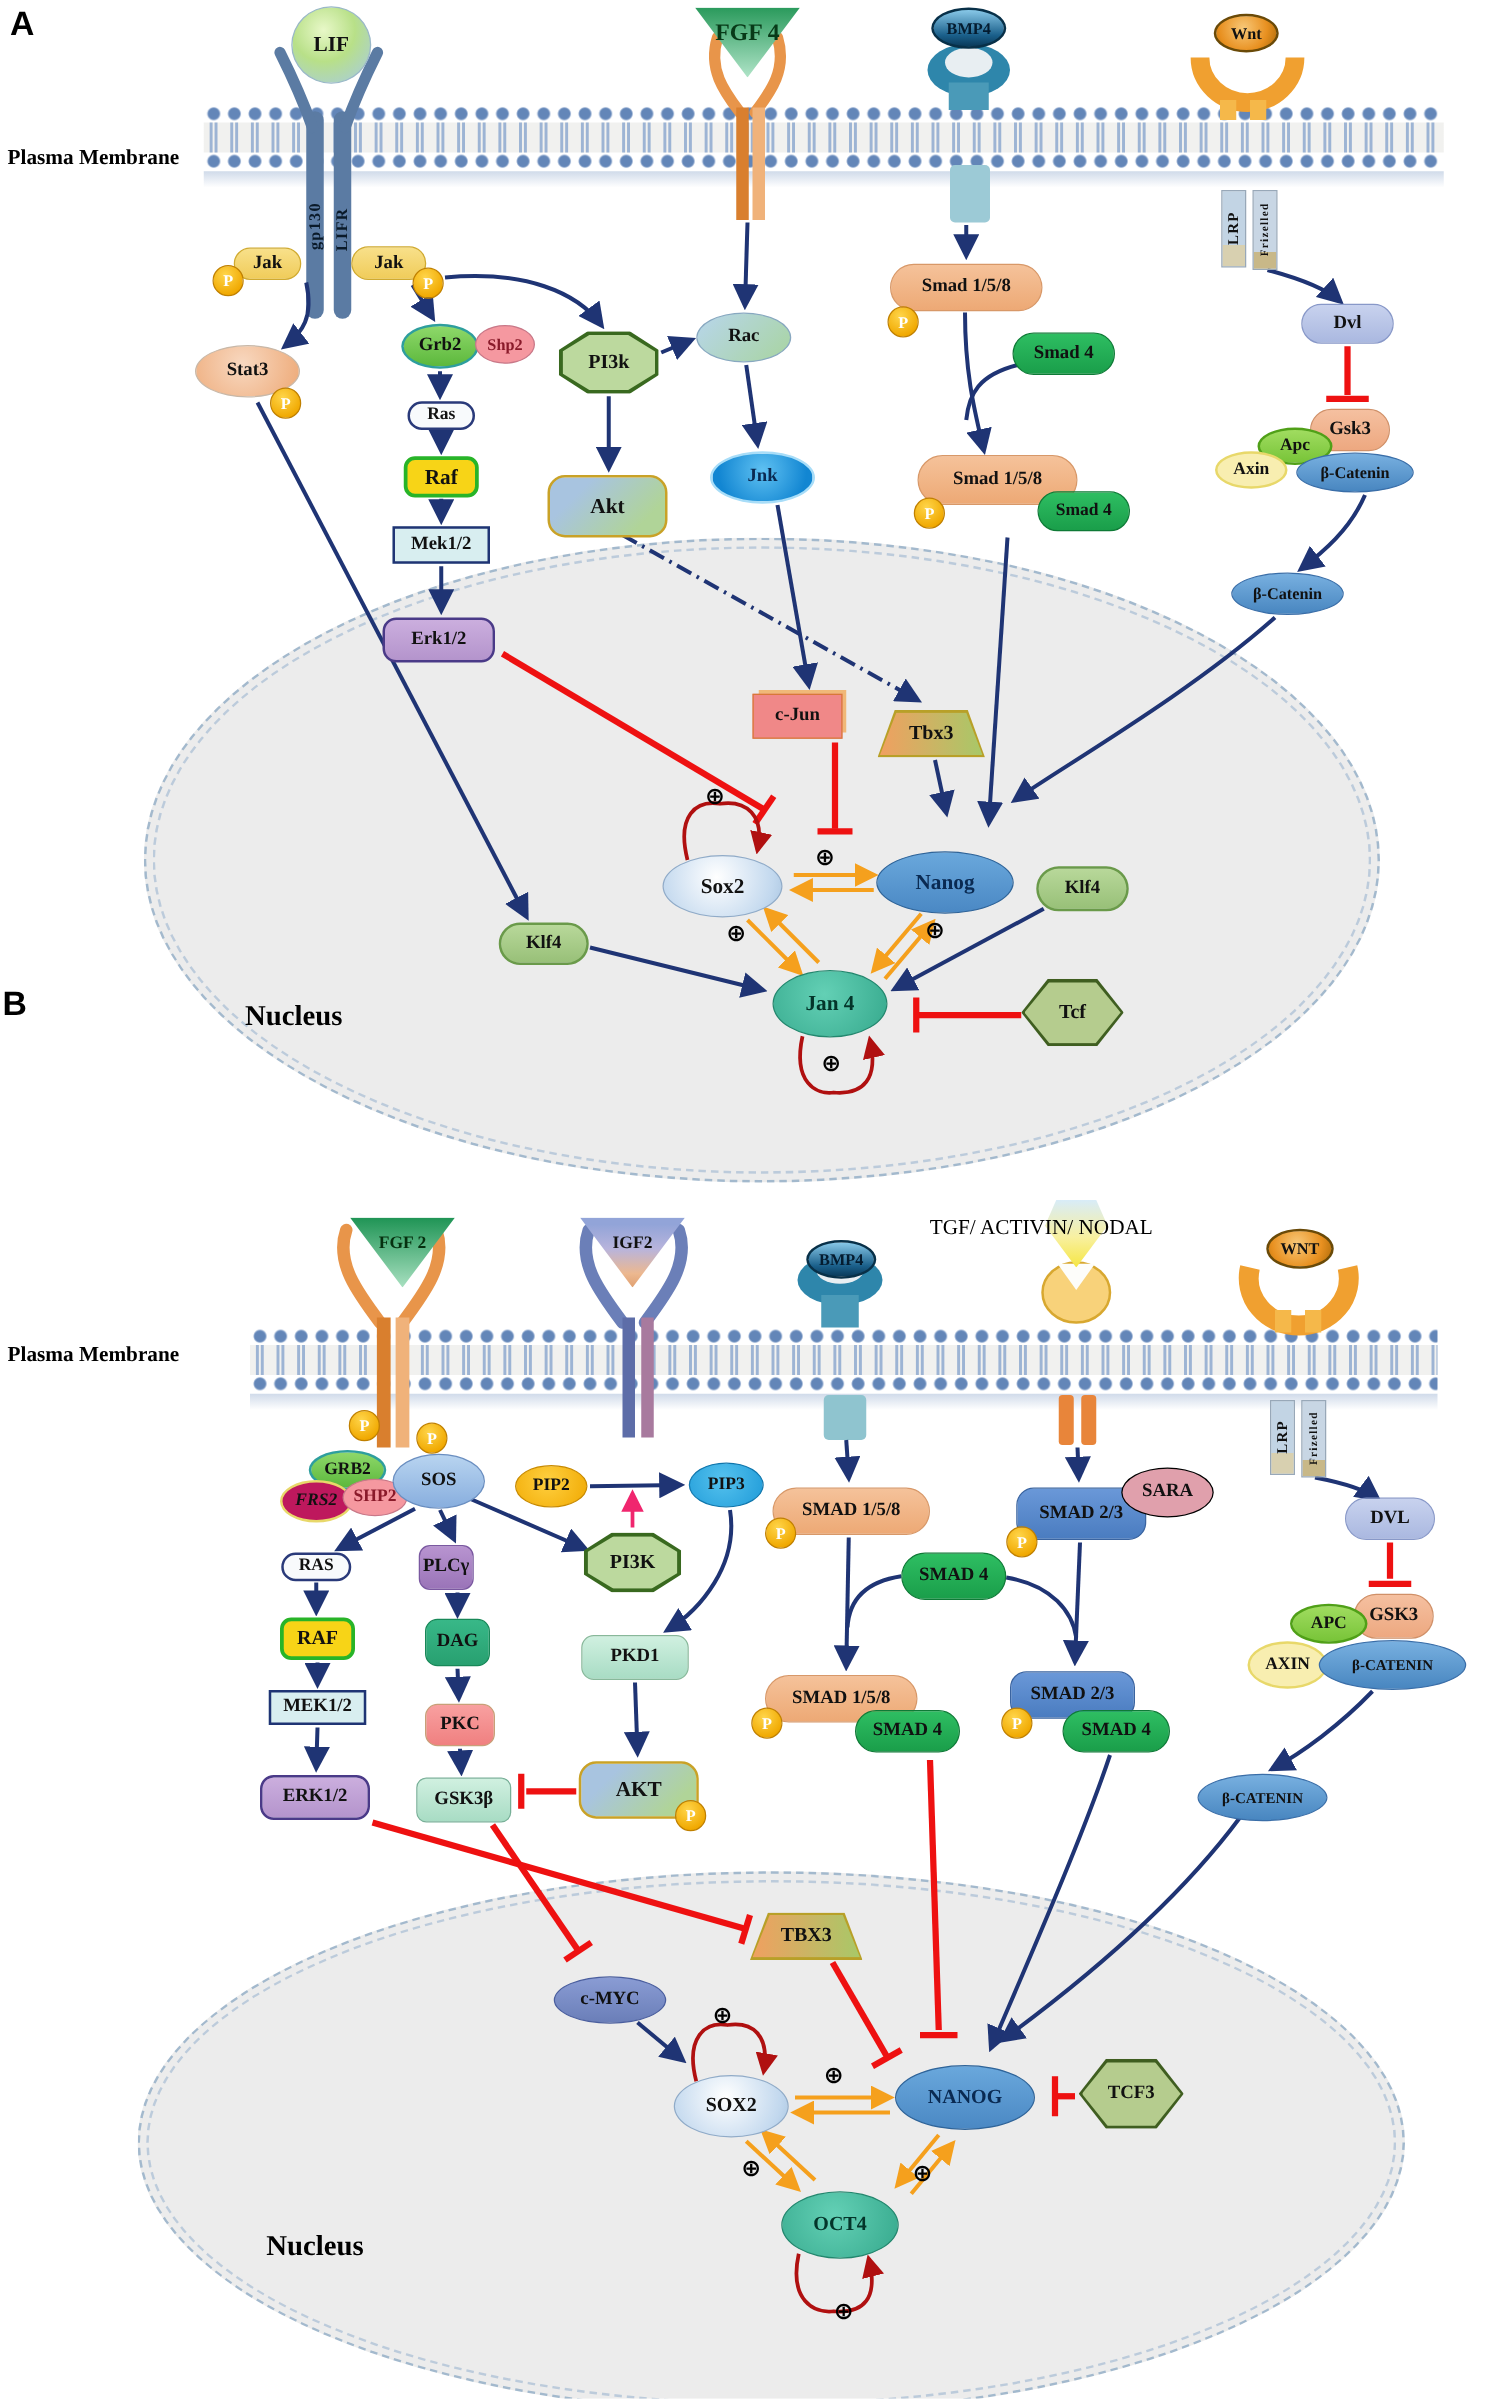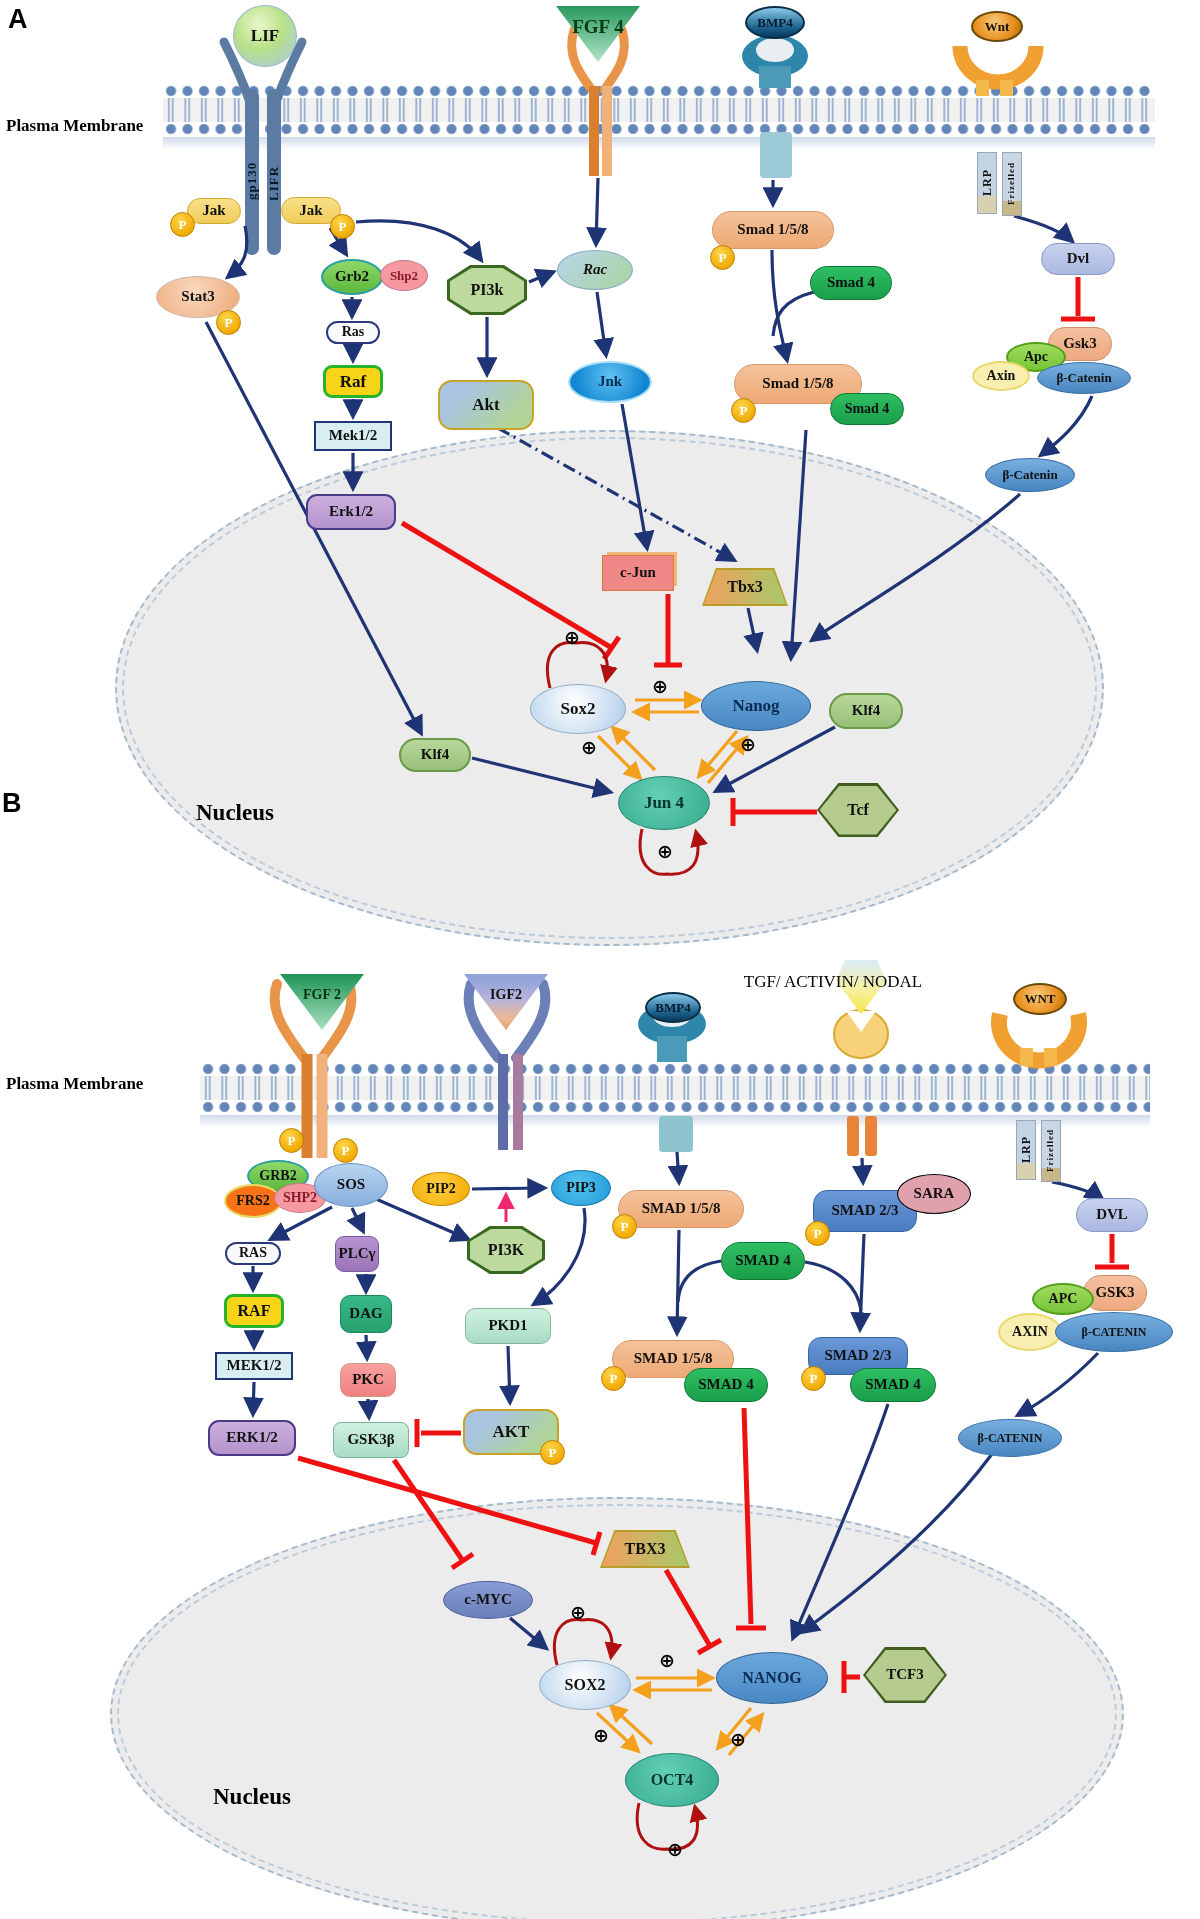--- a/index.html
+++ b/index.html
@@ -307,21 +307,21 @@
     </div>
 
   <div class="node poly" style="left:447px;top:265px;width:80px;height:50px;font-size:16px;">
     <div class="in" style="inset:0;background:#39691f;clip-path:polygon(29% 0,71% 0,100% 30%,100% 70%,71% 100%,29% 100%,0 70%,0 30%);"></div>
     <div class="in" style="inset:3px;background:#bcd99e;clip-path:polygon(29% 0,71% 0,100% 30%,100% 70%,71% 100%,29% 100%,0 70%,0 30%);"></div>
     <span>PI3k</span>
     </div>
   <div class="node" style="left:438px;top:380px;width:96px;height:50px;font-size:17px;background:linear-gradient(135deg,#a8c4e0 25%,#b0d498 80%);border:2px solid #c9a227;border-radius:14px;">
       <span>Akt</span>
     </div>
-  <div class="node ellipse" style="left:557px;top:250px;width:76px;height:40px;background:linear-gradient(135deg,#b8d6ec,#a8d4a0);border:1px solid #88a8c0;font-style:italic;">
+  <div class="node ellipse" style="left:557px;top:250px;width:76px;height:40px;background:linear-gradient(135deg,#b8d6ec,#a8d4a0);border:1px solid #88a8c0;">
       <span>Rac</span>
     </div>
   <div class="node ellipse" style="left:568px;top:361px;width:84px;height:42px;background:radial-gradient(circle at 50% 35%,#5fc1f2,#1286d2 75%);border:2px solid #a8ddf8;color:#0a2a52;">
       <span>Jnk</span>
     </div>
 
   <div class="node pill" style="left:712px;top:211px;width:122px;height:38px;background:linear-gradient(180deg,#f5c29a,#eda975);border:1px solid #d89868;">
       <span>Smad 1/5/8</span>
     </div>
   <div class="pbadge" style="left:710px;top:245px;">
@@ -379,21 +379,21 @@
   <div class="node ellipse" style="left:701px;top:681px;width:110px;height:50px;font-size:17px;background:linear-gradient(180deg,#6aa8dc,#4a88c4);border:1px solid #2f6499;color:#0a2a52;">
       <span>Nanog</span>
     </div>
   <div class="node pill" style="left:399px;top:738px;width:72px;height:34px;background:linear-gradient(180deg,#b8d89a,#98c078);border:2px solid #6a9a4a;">
       <span>Klf4</span>
     </div>
   <div class="node pill" style="left:829px;top:693px;width:74px;height:36px;background:linear-gradient(180deg,#b8d89a,#98c078);border:2px solid #6a9a4a;">
       <span>Klf4</span>
     </div>
   <div class="node ellipse" style="left:618px;top:776px;width:92px;height:54px;font-size:17px;background:radial-gradient(circle at 45% 35%,#63d0b5,#35a88c);border:1px solid #23876e;color:#04352a;">
-      <span>Jun 4</span>
+      <span>Jan 4</span>
     </div>
   <div class="node poly" style="left:817px;top:783px;width:82px;height:54px;font-size:16px;">
     <div class="in" style="inset:0;background:#3f5e20;clip-path:polygon(26% 0,74% 0,100% 50%,74% 100%,26% 100%,0 50%);"></div>
     <div class="in" style="inset:2.5px;background:#b5cc8e;clip-path:polygon(26% 0,74% 0,100% 50%,74% 100%,26% 100%,0 50%);"></div>
     <span>Tcf</span>
     </div>
 
   <div class="plus" style="left:562px;top:627px;"><span>⊕</span></div>
   <div class="plus" style="left:650px;top:676px;"><span>⊕</span></div>
   <div class="plus" style="left:579px;top:737px;"><span>⊕</span></div>
@@ -422,21 +422,21 @@
   <div class="pbadge" style="left:279px;top:1128px;">
       <span>P</span>
     </div>
   <div class="pbadge" style="left:333px;top:1138px;">
       <span>P</span>
     </div>
 
   <div class="node ellipse" style="left:247px;top:1160px;width:62px;height:32px;font-size:14px;background:linear-gradient(180deg,#8ed86a,#5cb83c);border:2px solid #2e9e9e;">
       <span>GRB2</span>
     </div>
-  <div class="node ellipse" style="left:224px;top:1184px;width:58px;height:34px;font-size:14px;background:#f97316;border:2px solid #e8d86a;">
+  <div class="node ellipse" style="left:224px;top:1184px;width:58px;height:34px;font-size:14px;background:#be185d;border:2px solid #e8d86a;font-style:italic;">
       <span>FRS2</span>
     </div>
   <div class="node ellipse" style="left:274px;top:1183px;width:52px;height:30px;font-size:14px;background:#f598a0;border:1px solid #c87888;color:#8a1a2a;">
       <span>SHP2</span>
     </div>
   <div class="node ellipse" style="left:314px;top:1163px;width:74px;height:44px;font-size:15px;background:linear-gradient(180deg,#b8d4f0,#88aede);border:1px solid #6a8ec0;">
       <span>SOS</span>
     </div>
   <div class="node ellipse" style="left:412px;top:1172px;width:58px;height:34px;font-size:14px;background:radial-gradient(circle at 45% 35%,#ffd040,#f0a800);border:1px solid #c88a00;">
       <span>PIP2</span>

